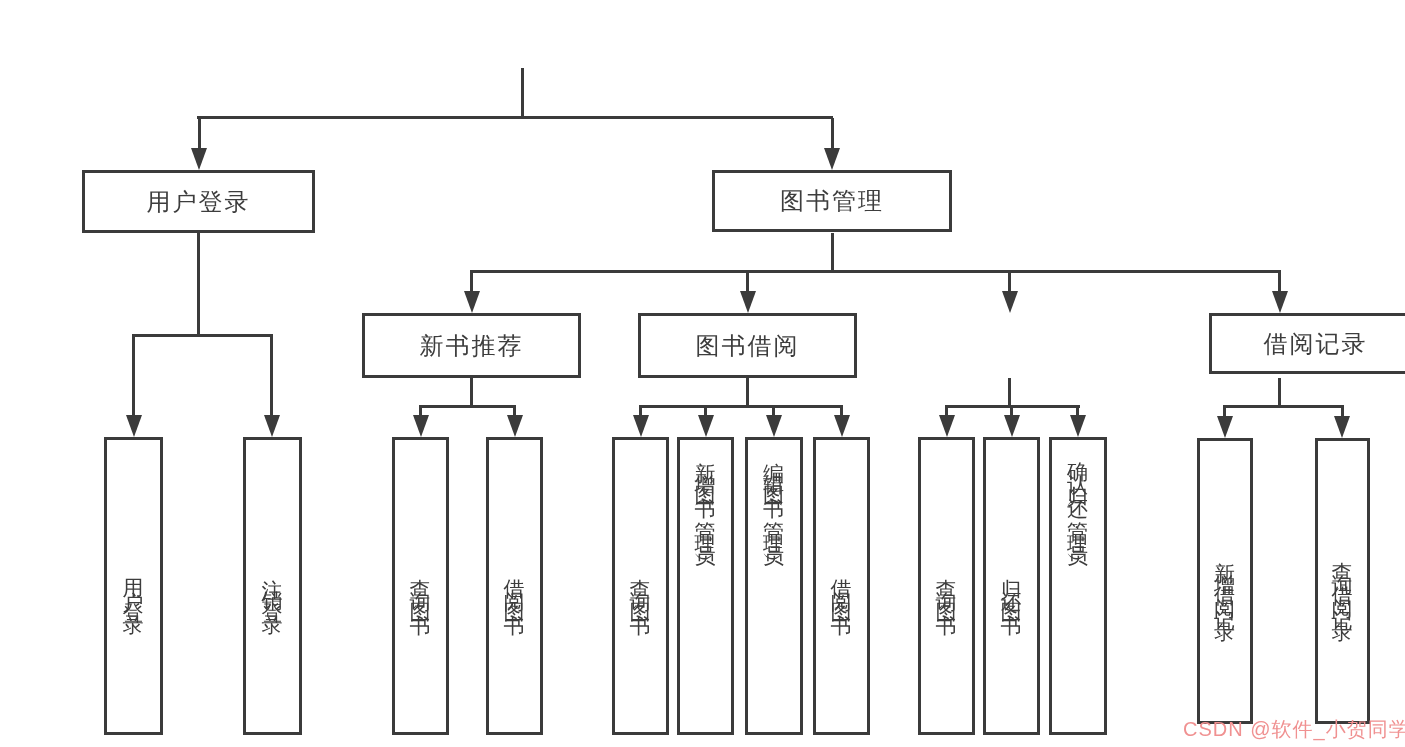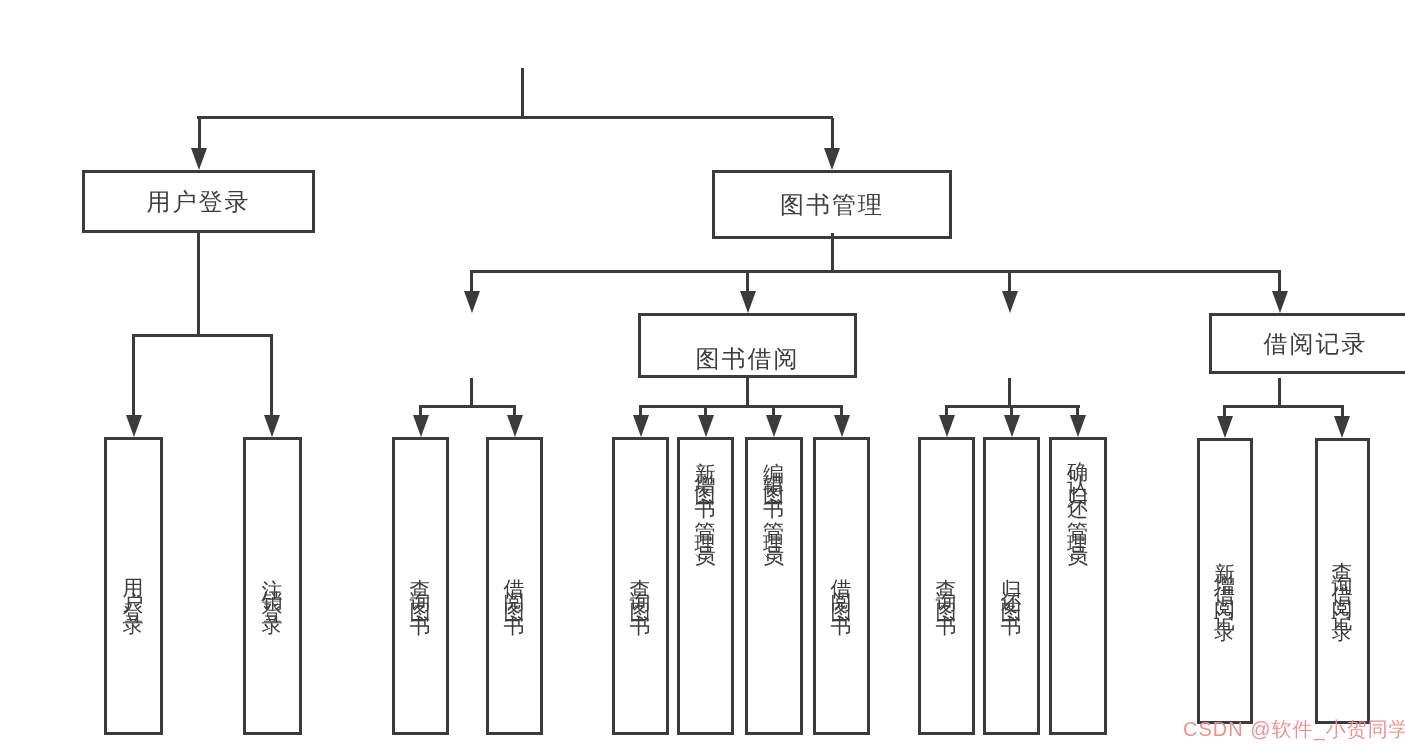--- a/index.html
+++ b/index.html
@@ -39,21 +39,21 @@
   <div class="line" style="left:521px;top:68px;width:3px;height:50px;"></div>
   <div class="line" style="left:197px;top:116px;width:636px;height:3px;"></div>
   <div class="line" style="left:198px;top:118px;width:3px;height:32px;"></div>
   <div class="arrowhead" style="left:191px;top:148px;"></div>
   <div class="line" style="left:831px;top:118px;width:3px;height:32px;"></div>
   <div class="arrowhead" style="left:824px;top:148px;"></div>
 
   <div class="box" style="left:82px;top:170px;width:233px;height:63px;">
     <span class="hlabel">用户登录</span>
   </div>
-  <div class="box" style="left:712px;top:170px;width:240px;height:69px;">
+  <div class="box" style="left:712px;top:170px;width:240px;height:62px;">
     <span class="hlabel">图书管理</span>
   </div>
 
   <div class="line" style="left:197px;top:233px;width:3px;height:103px;"></div>
   <div class="line" style="left:132px;top:334px;width:141px;height:3px;"></div>
   <div class="line" style="left:132px;top:336px;width:3px;height:81px;"></div>
   <div class="arrowhead" style="left:126px;top:415px;"></div>
   <div class="line" style="left:270px;top:336px;width:3px;height:81px;"></div>
   <div class="arrowhead" style="left:264px;top:415px;"></div>
 
@@ -61,21 +61,24 @@
   <div class="line" style="left:470px;top:270px;width:811px;height:3px;"></div>
   <div class="line" style="left:470px;top:272px;width:3px;height:22px;"></div>
   <div class="arrowhead" style="left:464px;top:291px;"></div>
   <div class="line" style="left:746px;top:272px;width:3px;height:22px;"></div>
   <div class="arrowhead" style="left:740px;top:291px;"></div>
   <div class="line" style="left:1008px;top:272px;width:3px;height:22px;"></div>
   <div class="arrowhead" style="left:1002px;top:291px;"></div>
   <div class="line" style="left:1278px;top:272px;width:3px;height:22px;"></div>
   <div class="arrowhead" style="left:1272px;top:291px;"></div>
 
-  <div class="box" style="left:638px;top:313px;width:219px;height:65px;align-items:flex-end;">
+  <div class="box" style="left:362px;top:313px;width:219px;height:65px;">
+    <span class="hlabel">新书推荐</span>
+  </div>
+  <div class="box" style="left:638px;top:313px;width:219px;height:65px;">
     <span class="hlabel">图书借阅</span>
   </div>
   <div class="box" style="left:1209px;top:313px;width:213px;height:61px;">
     <span class="hlabel">借阅记录</span>
   </div>
 
   <div class="line" style="left:470px;top:378px;width:3px;height:29px;"></div>
   <div class="line" style="left:419px;top:405px;width:97px;height:3px;"></div>
   <div class="line" style="left:419px;top:407px;width:3px;height:10px;"></div>
   <div class="arrowhead" style="left:413px;top:415px;"></div>

